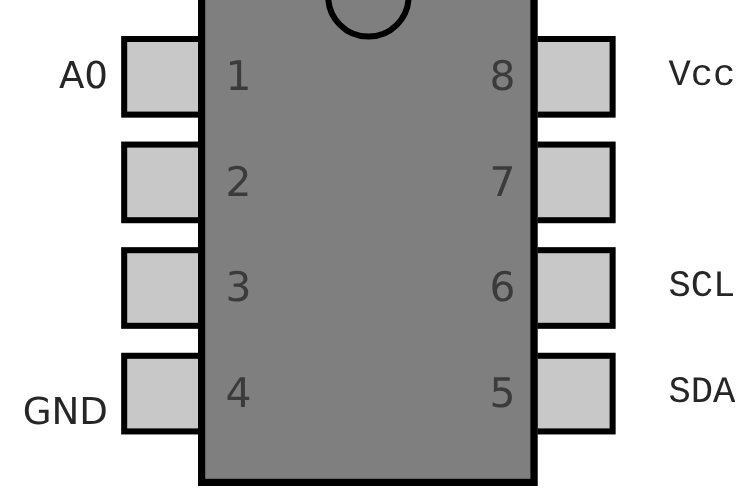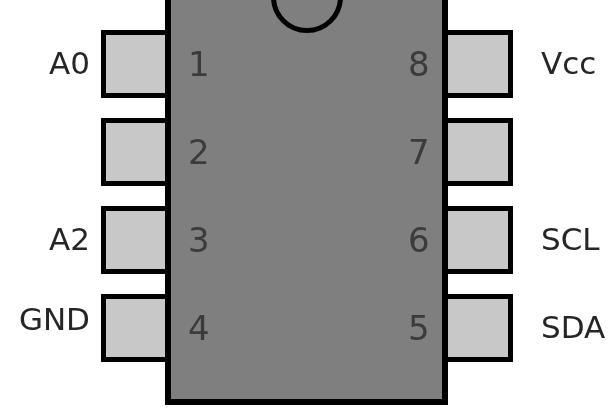--- a/index.html
+++ b/index.html
@@ -81,22 +81,23 @@
     z-index: 6;
     white-space: nowrap;
     user-select: none;
   }
   .sig-label.left {
     left: 0px;
     width: 90px;
     text-align: right;
   }
   .sig-label.right {
-    left: 541px;
+    left: 557px;
     text-align: left;
+    font-family: Liberation Mono, monospace;
   }
 </style>
 </head>
 <body>
 
 <div id="stage">
 
   <div class="chip-body"></div>
 
   <div class="notch"></div>
@@ -105,22 +106,21 @@
   <div class="pin left" style="top:118px"></div>
   <div class="pin left" style="top:206px"></div>
   <div class="pin left" style="top:294px"></div>
 
   <div class="pin-num left" style="top:47px">1</div>
   <div class="pin-num left" style="top:135px">2</div>
   <div class="pin-num left" style="top:223px">3</div>
   <div class="pin-num left" style="top:311px">4</div>
 
   <div class="sig-label left" style="top:48px">A0</div>
-  <div class="sig-label left" style="top:224px">A2</div>
-  <div class="sig-label left" style="top:304px">GND</div>
+  <div class="sig-label left" style="top:328px">GND</div>
 
   <div class="pin right" style="top:30px"></div>
   <div class="pin right" style="top:118px"></div>
   <div class="pin right" style="top:206px"></div>
   <div class="pin right" style="top:294px"></div>
 
   <div class="pin-num right" style="top:47px">8</div>
   <div class="pin-num right" style="top:135px">7</div>
   <div class="pin-num right" style="top:223px">6</div>
   <div class="pin-num right" style="top:311px">5</div>

